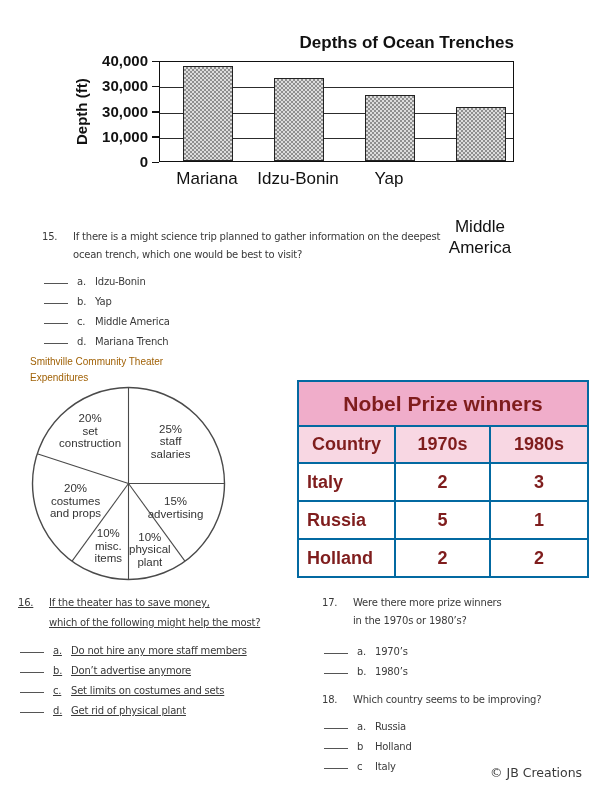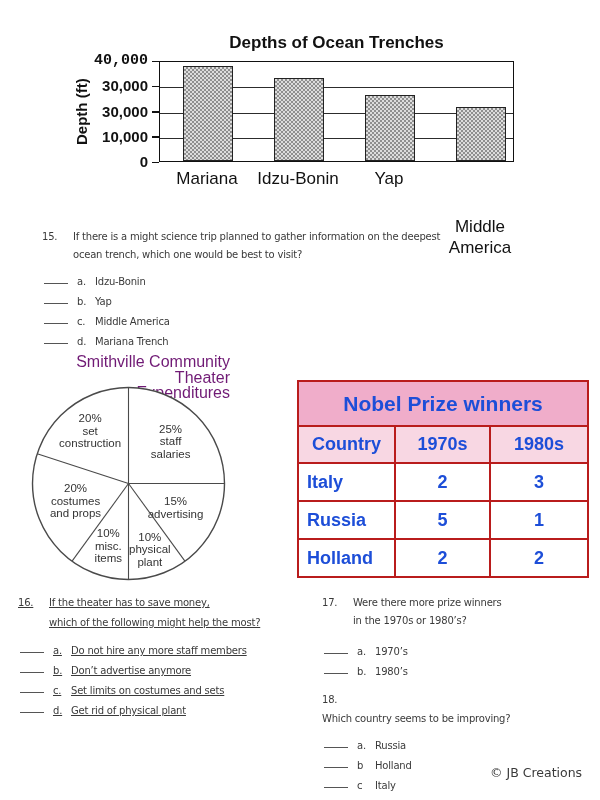--- a/index.html
+++ b/index.html
@@ -1,20 +1,20 @@
 <!DOCTYPE html>
 <html><head>
 <meta charset="utf-8">
 <style>
   html,body{margin:0;padding:0;background:#fff;}
   .page{position:relative;width:600px;height:800px;background:#ffffff;overflow:hidden;
         font-family:"Liberation Sans",sans-serif;color:#1a1a1a;}
 
   
-  .chart-title{position:absolute;left:159px;top:33px;width:355px;text-align:center;
+  .chart-title{position:absolute;left:159px;top:33px;width:355px;text-align:right;
                font-size:17px;font-weight:bold;color:#111;}
   .ylabel{position:absolute;left:70px;top:61px;height:101px;width:22px;display:flex;
           align-items:center;justify-content:center;writing-mode:vertical-rl;
           transform:rotate(180deg);font-size:15px;font-weight:bold;color:#111;}
   .plot{position:absolute;left:159px;top:61px;width:355px;height:101px;
         border:1.5px solid #111;background:#fff;box-sizing:border-box;}
   .gridline{position:absolute;left:0;width:100%;height:1px;background:#2c2c2c;}
   .ytick{position:absolute;left:54px;width:94px;text-align:right;font-size:15px;
          font-weight:bold;color:#111;line-height:18px;}
   .ymark{position:absolute;left:152px;width:7px;height:1.5px;background:#111;}
@@ -37,33 +37,33 @@
   .opt{display:flex;align-items:flex-end;height:20px;margin-left:2px;white-space:nowrap;}
   .blank{display:inline-block;width:24px;height:3px;border-bottom:1.5px solid #555;
          margin:0 9px 3px 0;flex:none;}
   .letter{display:inline-block;width:18px;flex:none;}
   #q15{left:42px;top:228px;width:545px;}
   #q16{left:18px;top:593px;width:300px;text-decoration:underline;}
   #q16 .qline{line-height:20px;}
   #q17{left:322px;top:594px;width:270px;}
   #q17 .options{margin-top:7px;}
   #q18{left:322px;top:690px;width:270px;}
-  #q18 .qline{line-height:19px;flex-direction:column;}
-
-  
-  .pie-title{position:absolute;left:30px;top:354px;width:200px;text-align:right;
-             font-size:16px;color:#701a75;line-height:15.5px;}
+  #q18 .qline{line-height:19px;}
+
+  
+  .pie-title{position:absolute;left:30px;top:354px;width:200px;text-align:left;
+             font-size:10px;color:#a16207;line-height:15.5px;}
   .pie-svg{position:absolute;left:22px;top:386px;}
   .pie-svg text{font-family:"Liberation Sans",sans-serif;font-size:11.5px;fill:#333;}
 
   
   .nobel{position:absolute;left:297px;top:380px;border-collapse:collapse;
          table-layout:fixed;}
-  .nobel td{border:2px solid #b91c1c;box-sizing:border-box;text-align:center;
-            color:#1d4ed8;overflow:hidden;}
+  .nobel td{border:2px solid #0369a1;box-sizing:border-box;text-align:center;
+            color:#7f1d1d;overflow:hidden;}
   .nobel .ttl{height:45px;background:#f0adca;font-size:21px;font-weight:bold;}
   .nobel .hdr td{height:37px;background:#f8d7e3;font-size:18px;font-weight:bold;}
   .nobel .data td{height:38px;background:#ffffff;font-size:18px;font-weight:600;}
   .nobel .country{text-align:left;padding-left:8px;font-weight:600;}
 
   .footer{position:absolute;left:490px;top:765px;font-family:"DejaVu Sans",sans-serif;
           font-size:12.5px;color:#3a3a3a;white-space:nowrap;}
 </style>
 </head>
 <body>
@@ -77,21 +77,21 @@
         <div class="gridline" style="top: 25.25px;"></div>
         <div class="gridline" style="top: 50.5px;"></div>
         <div class="gridline" style="top: 75.75px;"></div>
         <div class="bar" style="left: 23px; height: 94.6875px;"></div>
         <div class="bar" style="left: 114px; height: 83.325px;"></div>
         <div class="bar" style="left: 205px; height: 65.65px;"></div>
         <div class="bar" style="left: 296px; height: 54.2875px;"></div>
       </div>
     <div id="bar-decor">
         <div class="ymark" style="top: 60.5px;"></div>
-        <div class="ytick" style="top: 52px; font-family: Liberation Mono, monospace;">40,000</div>
+        <div class="ytick" style="top: 52px;">40,000</div>
         <div class="ymark" style="top: 85.75px;"></div>
         <div class="ytick" style="top: 77.25px;">30,000</div>
         <div class="ymark" style="top: 111px;"></div>
         <div class="ytick" style="top: 102.5px;">30,000</div>
         <div class="ymark" style="top: 136.25px;"></div>
         <div class="ytick" style="top: 127.75px;">10,000</div>
         <div class="ymark" style="top: 161.5px;"></div>
         <div class="ytick" style="top: 153px;">0</div>
         <div class="xlabel" style="left: 152px;">
           <div>Mariana</div>

